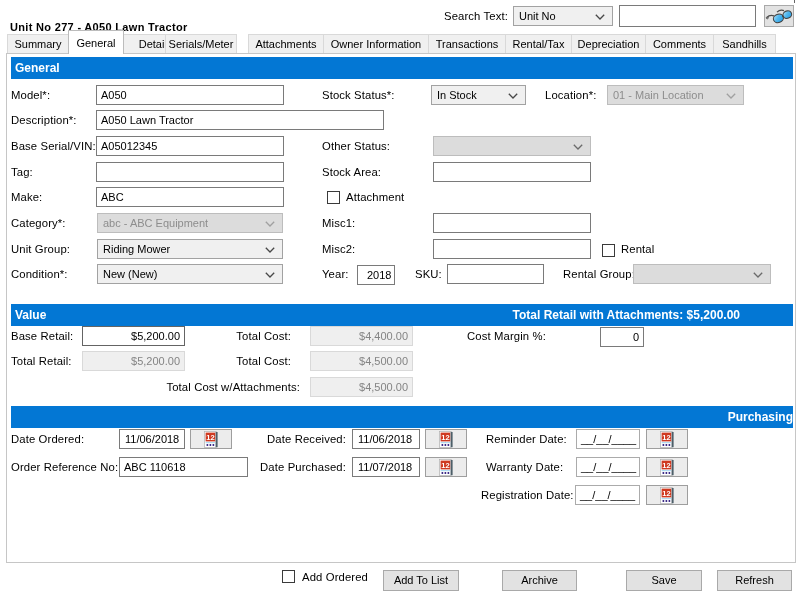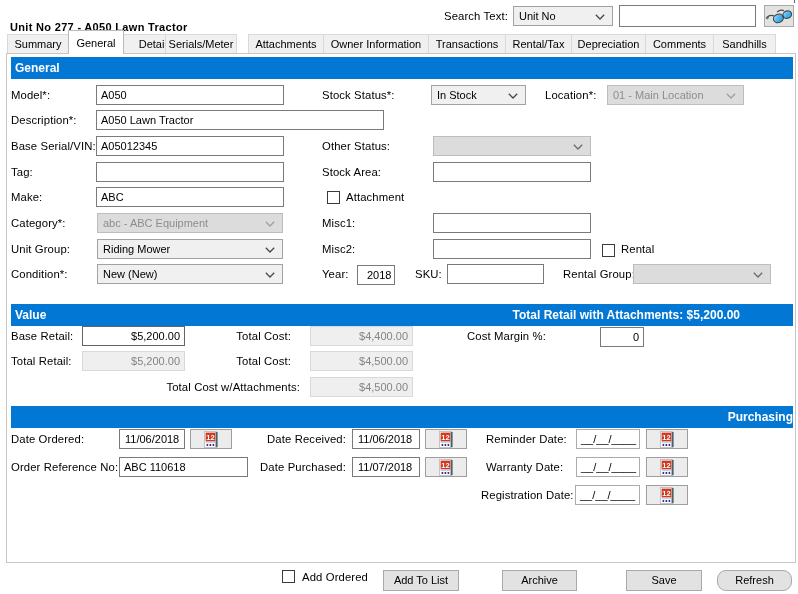--- a/index.html
+++ b/index.html
@@ -220,14 +220,14 @@
       <circle cx="3.4" cy="13.9" r="1" fill="#2d1b7e"></circle>
       <circle cx="6.4" cy="13.9" r="1" fill="#2d1b7e"></circle>
       <circle cx="9.4" cy="13.9" r="1" fill="#2d1b7e"></circle>
     </svg></div>
 
   <div class="cb" style="left:282px; top:570px;"></div>
   <div class="lbl" style="left:302px; top:567px;">Add Ordered</div>
   <div class="btn" style="left:383px; top:570px; width:76px;">Add To List</div>
   <div class="btn" style="left:502px; top:570px; width:75px;">Archive</div>
   <div class="btn" style="left:626px; top:570px; width:76px;">Save</div>
-  <div class="btn" style="left:717px; top:570px; width:75px;border-radius:9px;">Refresh</div>
+  <div class="btn" style="left:717px; top:570px; width:75px;">Refresh</div>
   <div style="position:absolute; left:794px; top:0; width:1px; height:3px; background:#666;"></div>
 
 </body></html>

